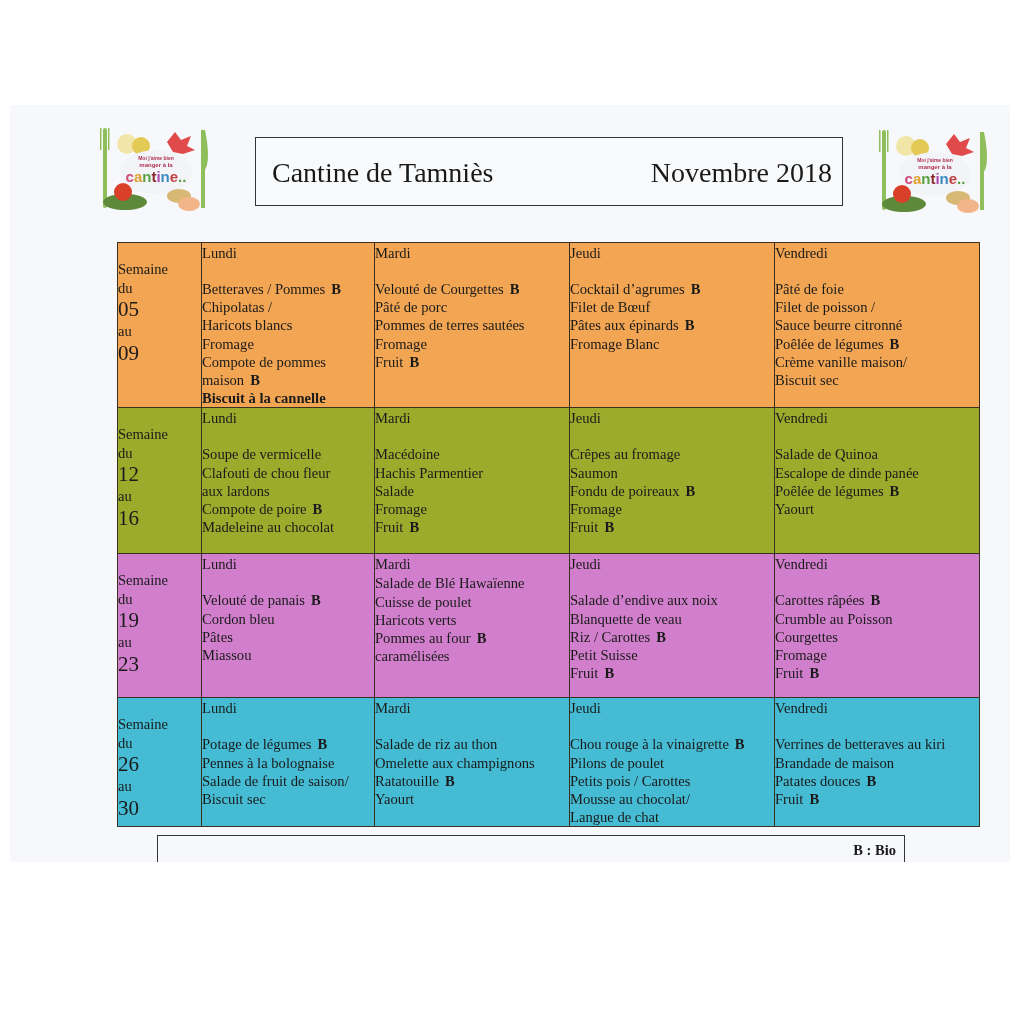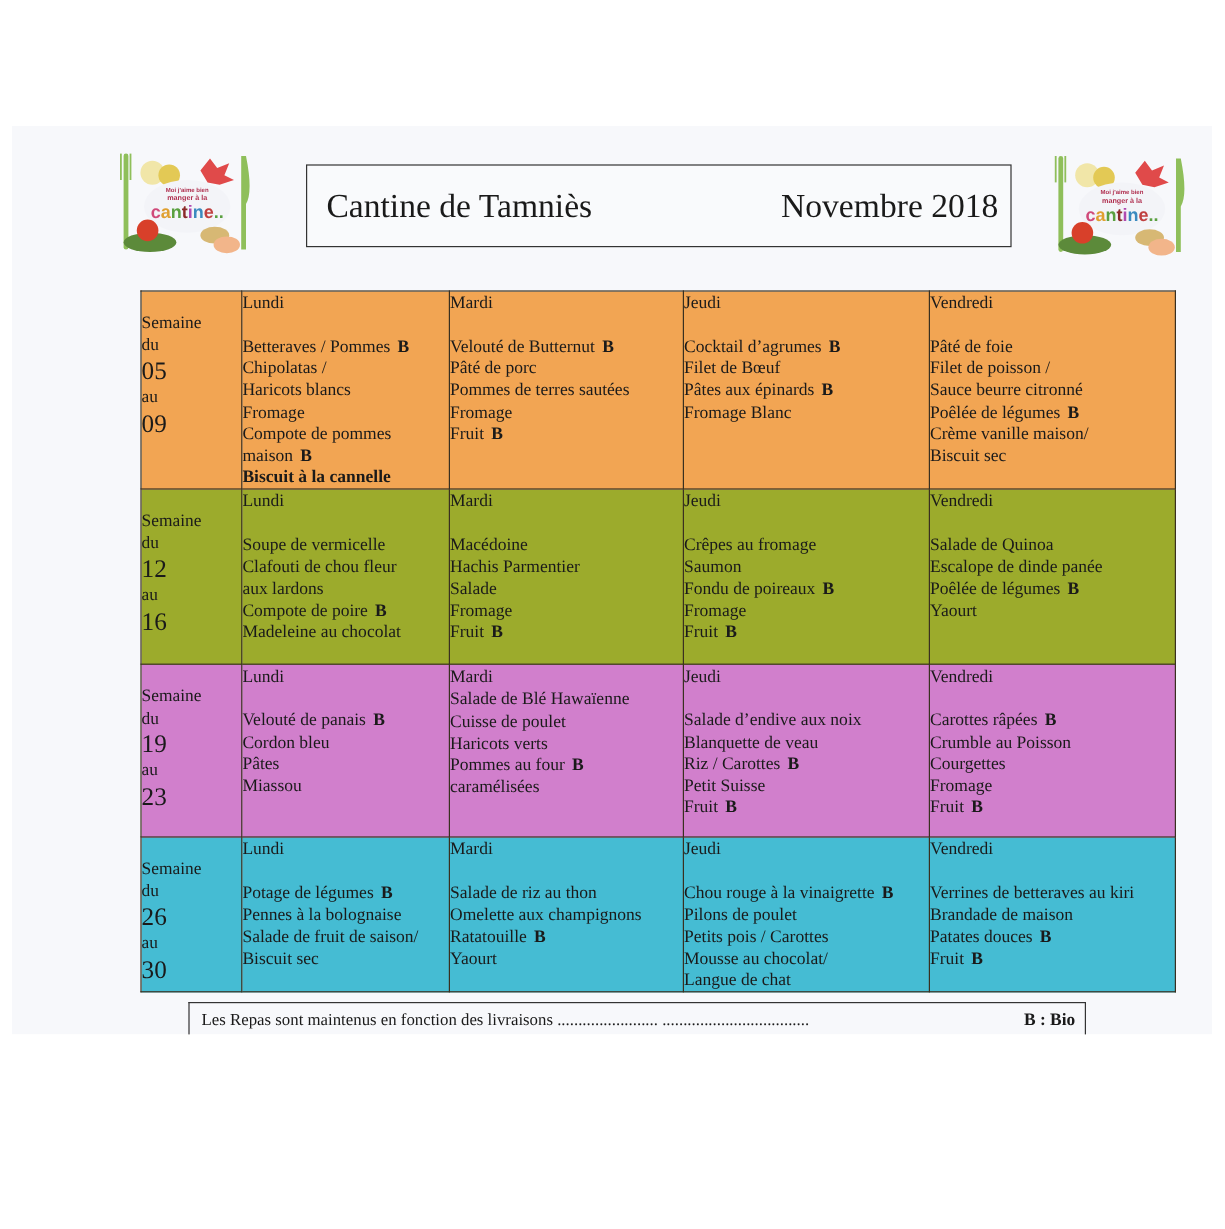--- a/index.html
+++ b/index.html
@@ -100,21 +100,21 @@
           <div class="item"><span>Chipolatas /</span></div>
           <div class="item"><span>Haricots blancs</span></div>
           <div class="item"><span>Fromage</span></div>
           <div class="item"><span>Compote de pommes</span></div>
           <div class="item"><span>maison</span><span class="bio" style="margin-left: 6px;">B</span></div>
           <div class="item" style="font-weight: bold;"><span>Biscuit à la cannelle</span></div>
         </td>
         <td class="day">
           <div class="dayname">Mardi</div>
           <div class="spacer"></div>
-          <div class="item"><span>Velouté de Butternut</span><span class="bio" style="margin-left: 6px;">B</span></div>
+          <div class="item"><span>Velouté de Courgettes</span><span class="bio" style="margin-left: 6px;">B</span></div>
           <div class="item"><span>Pâté de porc</span></div>
           <div class="item"><span>Pommes de terres sautées</span></div>
           <div class="item"><span>Fromage</span></div>
           <div class="item"><span>Fruit</span><span class="bio" style="margin-left: 6px;">B</span></div>
         </td>
         <td class="day">
           <div class="dayname">Jeudi</div>
           <div class="spacer"></div>
           <div class="item"><span>Cocktail d’agrumes</span><span class="bio" style="margin-left: 6px;">B</span></div>
           <div class="item"><span>Filet de Bœuf</span></div>
@@ -258,17 +258,16 @@
           <div class="item"><span>Verrines de betteraves au kiri</span></div>
           <div class="item"><span>Brandade de maison</span></div>
           <div class="item"><span>Patates douces</span><span class="bio" style="margin-left: 6px;">B</span></div>
           <div class="item"><span>Fruit</span><span class="bio" style="margin-left: 6px;">B</span></div>
         </td>
       </tr>
     </tbody>
 </table>
 
 <div class="footer-box">
-  <span class="f-left">Les Repas sont maintenus en fonction des livraisons ........................ ...................................</span>
   <span class="f-right">B : Bio</span>
 </div>
 
 <div class="whiteout"></div>
 
 </body></html>

